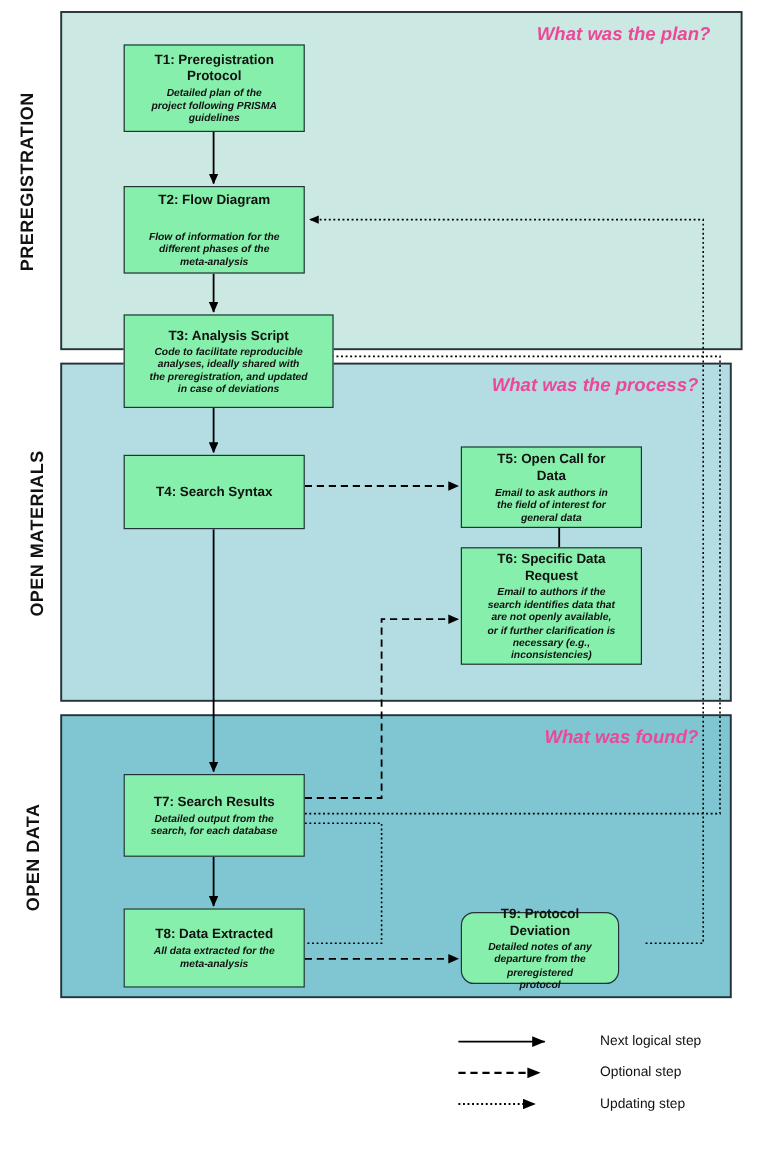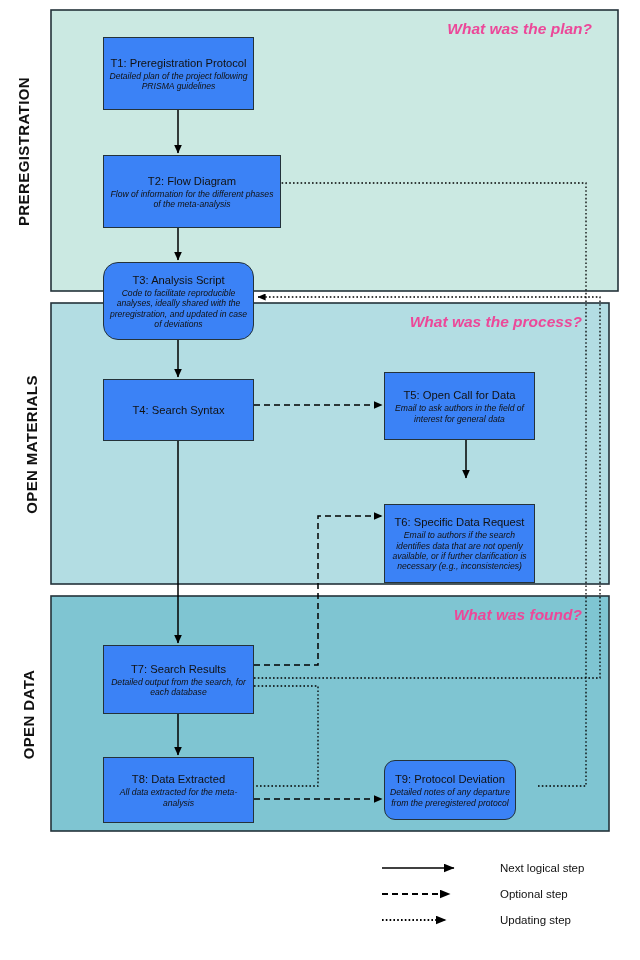--- a/index.html
+++ b/index.html
@@ -31,28 +31,29 @@
     font-size:15.5px;
     color:#ec4899;
     white-space:nowrap;
     text-align:right;
   }
 
   
   .node{
     position:absolute;
     box-sizing:border-box;
-    background:#3b82f6;
+    background:#86efac;
     border:1.6px solid #24323a;
     display:flex;
     flex-direction:column;
     align-items:center;
     justify-content:center;
     text-align:center;
-    padding:4px 4px;
+    padding:4px 20px;
+    font-weight:bold;
   }
   .node .node-title{
     font-size:11.2px;
     line-height:1.25;
     color:#111;
     margin-bottom:1px;
   }
   .node .node-desc{
     font-style:italic;
     font-size:8.6px;
@@ -118,40 +119,40 @@
 
   <div class="band-question" style="left:330px;top:20px;width:262px;">What was the plan?</div>
   <div class="band-question" style="left:320px;top:313px;width:262px;">What was the process?</div>
   <div class="band-question" style="left:320px;top:606px;width:262px;">What was found?</div>
 
   <div class="node" style="left:103px;top:37px;width:151px;height:73px;">
     <div class="node-title">T1: Preregistration Protocol</div>
     <div class="node-desc">Detailed plan of the project following PRISMA guidelines</div>
   </div>
 
-  <div class="node" style="left:103px;top:155px;width:178px;height:73px;">
+  <div class="node" style="left:103px;top:155px;width:151px;height:73px;justify-content:space-between;">
     <div class="node-title">T2: Flow Diagram</div>
     <div class="node-desc">Flow of information for the different phases of the meta-analysis</div>
   </div>
 
-  <div class="node" style="left:103px;top:262px;width:151px;height:78px;border-radius:15px;">
+  <div class="node" style="left:103px;top:262px;width:175px;height:78px;">
     <div class="node-title">T3: Analysis Script</div>
     <div class="node-desc">Code to facilitate reproducible analyses, ideally shared with the preregistration, and updated in case of deviations</div>
   </div>
 
   <div class="node" style="left:103px;top:379px;width:151px;height:62px;">
     <div class="node-title">T4: Search Syntax</div>
   </div>
 
   <div class="node" style="left:384px;top:372px;width:151px;height:68px;">
     <div class="node-title">T5: Open Call for Data</div>
     <div class="node-desc">Email to ask authors in the field of interest for general data</div>
   </div>
 
-  <div class="node" style="left:384px;top:504px;width:151px;height:79px;">
+  <div class="node" style="left:384px;top:456px;width:151px;height:98px;">
     <div class="node-title">T6: Specific Data Request</div>
     <div class="node-desc">Email to authors if the search identifies data that are not openly available, or if further clarification is necessary (e.g., inconsistencies)</div>
   </div>
 
   <div class="node" style="left:103px;top:645px;width:151px;height:69px;">
     <div class="node-title">T7: Search Results</div>
     <div class="node-desc">Detailed output from the search, for each database</div>
   </div>
 
   <div class="node" style="left:103px;top:757px;width:151px;height:66px;">

